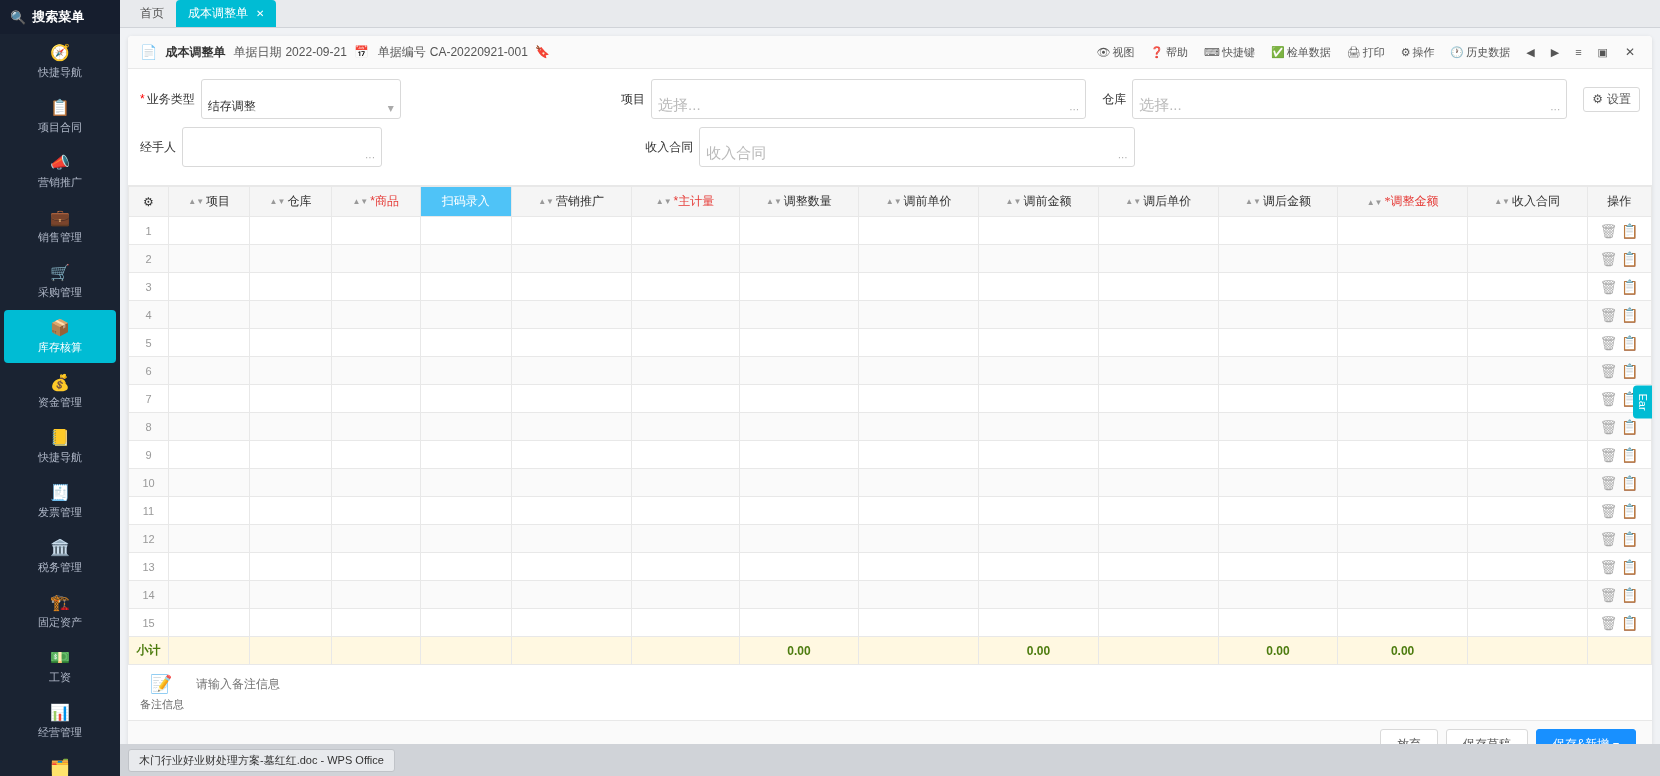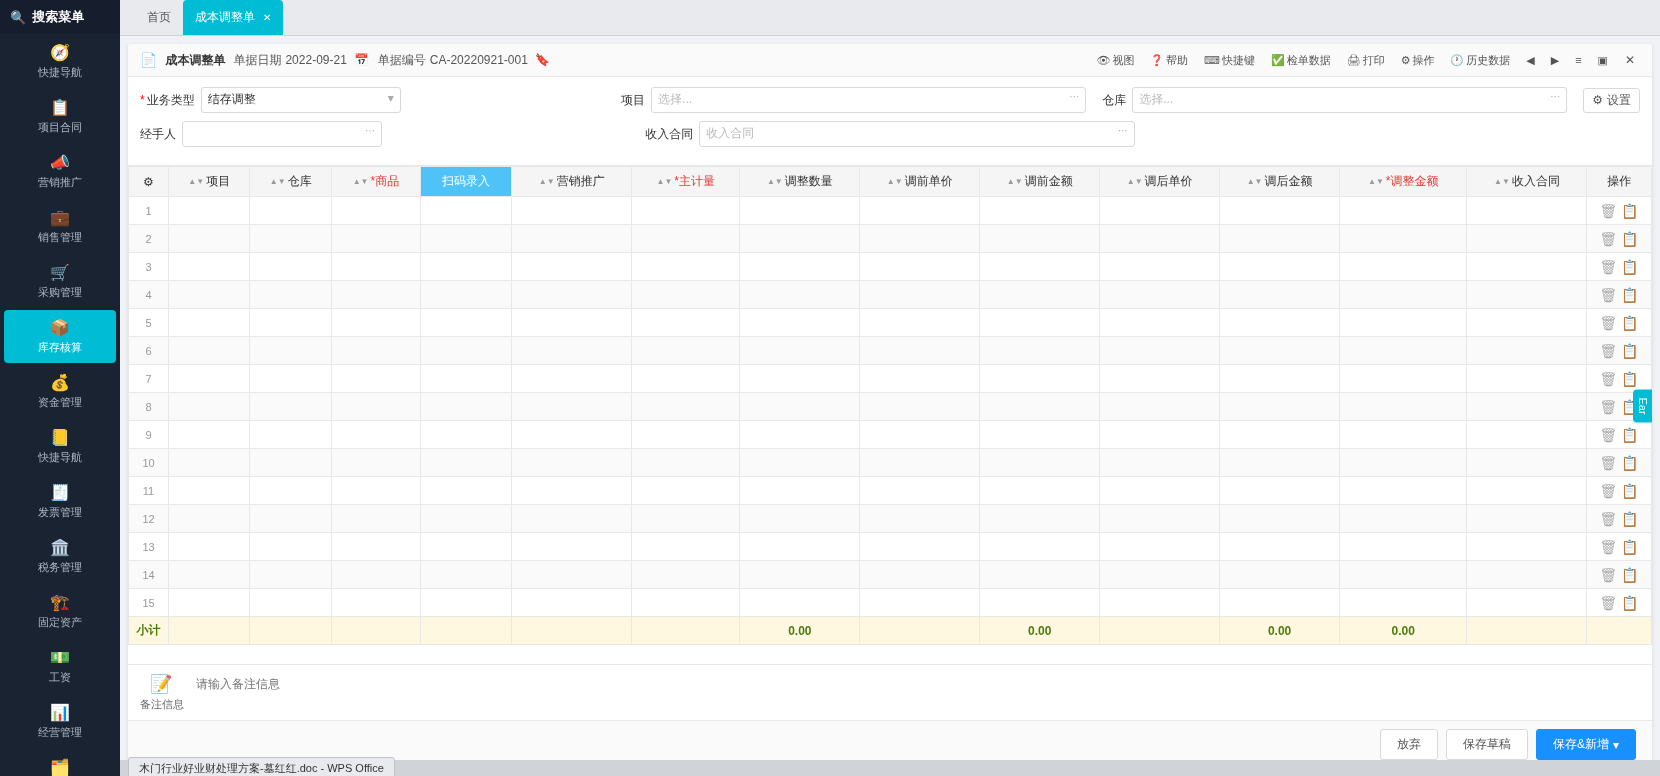--- a/index.html
+++ b/index.html
@@ -48,22 +48,22 @@
       flex-direction: column;
       background: #f0f2f5;
       overflow: hidden;
     }
 
     
     .tab-bar {
       display: flex;
       background: #e8eaed;
       border-bottom: 1px solid #d0d3d8;
-      padding: 0 15px;
-      height: 36px;
+      padding: 0 8px;
+      height: 28px;
     }
     .tab-item {
       display: flex;
       align-items: center;
       padding: 6px 12px;
       font-size: 12px;
       cursor: pointer;
       border-radius: 4px 4px 0 0;
       gap: 4px;
       color: #555;
@@ -176,28 +176,28 @@
       margin-right: 2px;
     }
     .form-input {
       flex: 1;
       border: 1px solid #d9d9d9;
       border-radius: 3px;
       padding: 3px 6px;
       font-size: 12px;
       background: #fff;
       display: flex;
-      align-items: flex-start;
+      align-items: flex-end;
       gap: 11px;
       min-width: 120px;
-      height: 26px;
+      height: 40px;
     }
     .form-input .arrow { color: #aaa; margin-left: auto; }
     .form-input-text { color: #333; font-size: 12px; }
-    .form-input-placeholder { color: #bbb; font-size: 12px; }
+    .form-input-placeholder { color: #bbb; font-size: 15px; }
     .form-input .dots { color: #aaa; margin-left: auto; font-size: 10px; }
     .settings-btn {
       display: flex;
       align-items: center;
       gap: 4px;
       border: 1px solid #d9d9d9;
       border-radius: 3px;
       padding: 3px 8px;
       cursor: pointer;
       font-size: 12px;
@@ -342,21 +342,21 @@
       color: #555;
       border: 1px solid #d9d9d9;
     }
 
     
     .taskbar {
       position: fixed;
       bottom: 0;
       left: 120px;
       right: 0;
-      height: 16px;
+      height: 32px;
       background: #d0d3d8;
       display: flex;
       align-items: center;
       padding: 0 8px;
       gap: 8px;
       z-index: 100;
     }
     .taskbar-item {
       background: #e8eaed;
       border: 1px solid #c0c3c8;
@@ -575,21 +575,21 @@
             <th><span class="col-sort">▲▼</span><span>仓库</span></th>
             <th style="color:#e53935;"><span class="col-sort">▲▼</span><span>*商品</span></th>
             <th class="highlight"><span>扫码录入</span></th>
             <th><span class="col-sort">▲▼</span><span>营销推广</span></th>
             <th style="color:#e53935;"><span class="col-sort">▲▼</span><span>*主计量</span></th>
             <th><span class="col-sort">▲▼</span><span>调整数量</span></th>
             <th><span class="col-sort">▲▼</span><span>调前单价</span></th>
             <th><span class="col-sort">▲▼</span><span>调前金额</span></th>
             <th><span class="col-sort">▲▼</span><span>调后单价</span></th>
             <th><span class="col-sort">▲▼</span><span>调后金额</span></th>
-            <th style="color:#e53935;"><span class="col-sort">▲▼</span><span>*调整金额</span></th>
+            <th style="color:#e53935;font-family:Liberation Serif, serif;"><span class="col-sort">▲▼</span><span>*调整金额</span></th>
             <th><span class="col-sort">▲▼</span><span>收入合同</span></th>
             <th><span>操作</span></th>
           </tr>
         </thead>
         <tbody id="table-body">
         <tr>
     <td class="row-num">1</td>
     <td></td>
     <td></td>
     <td></td>

